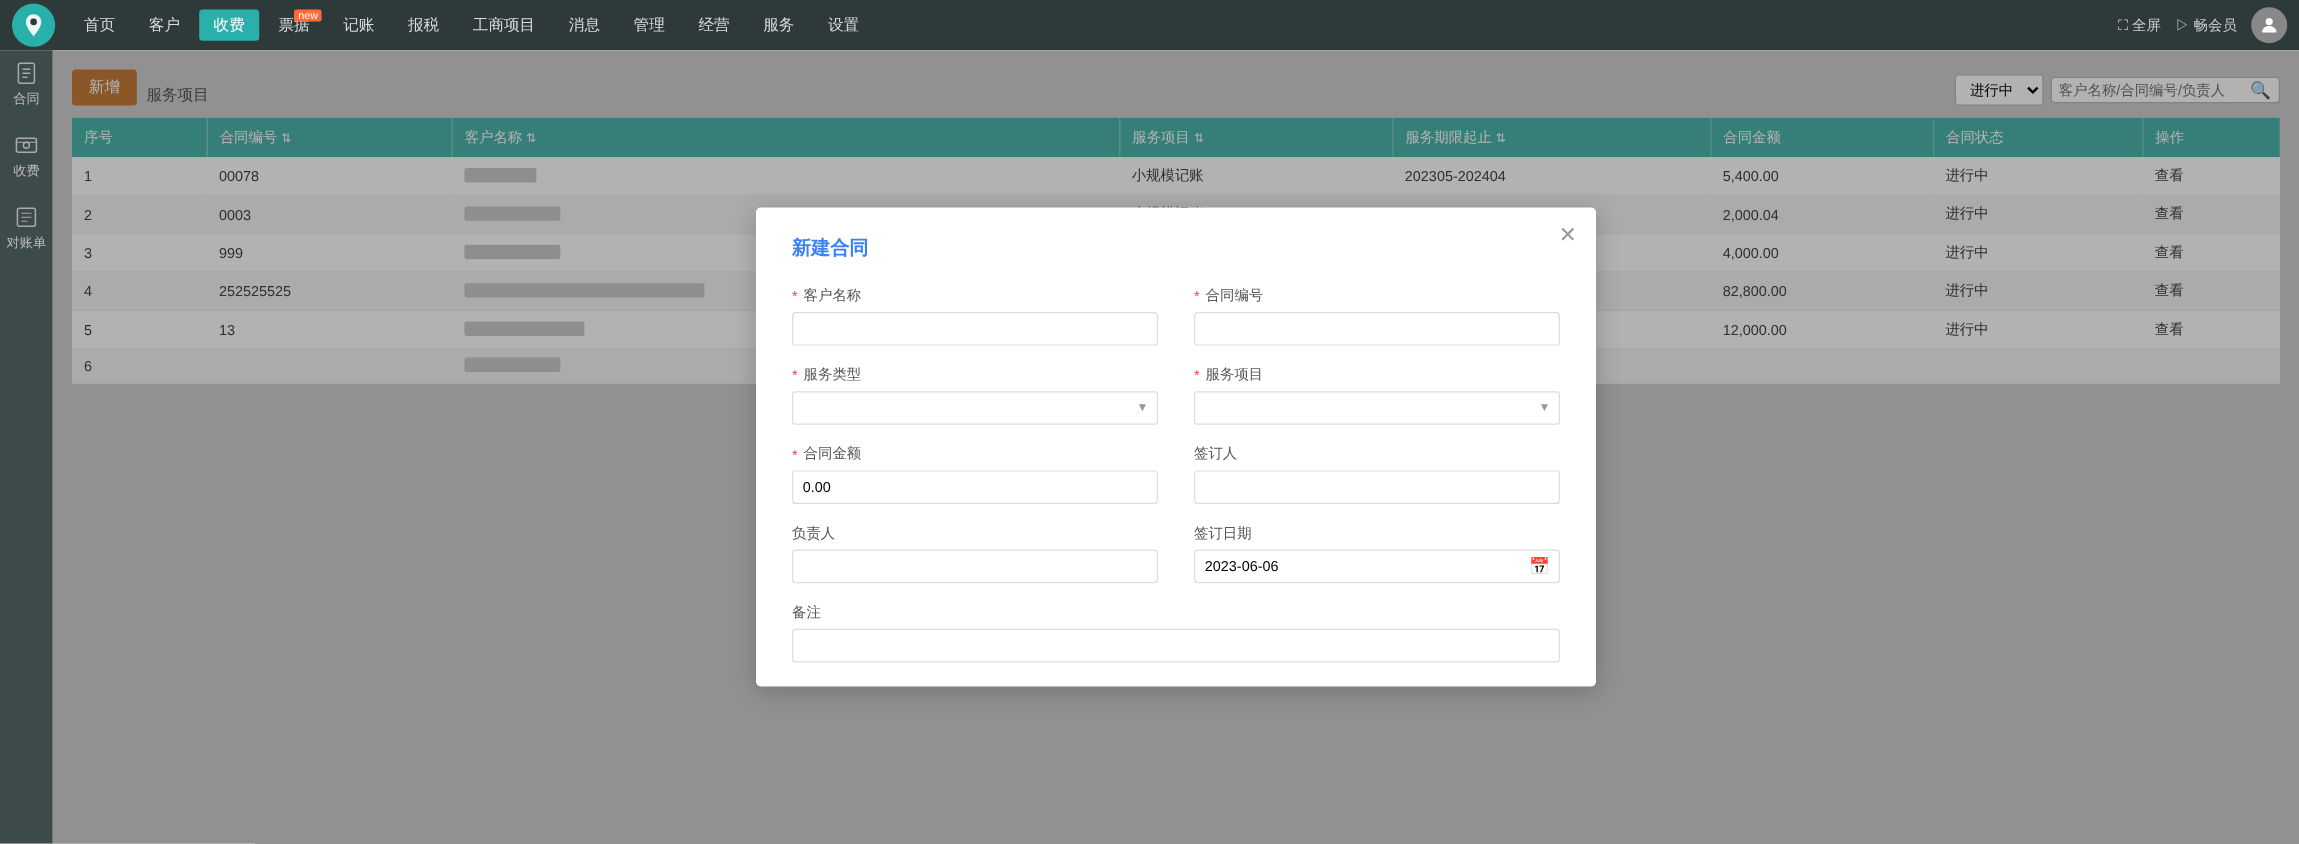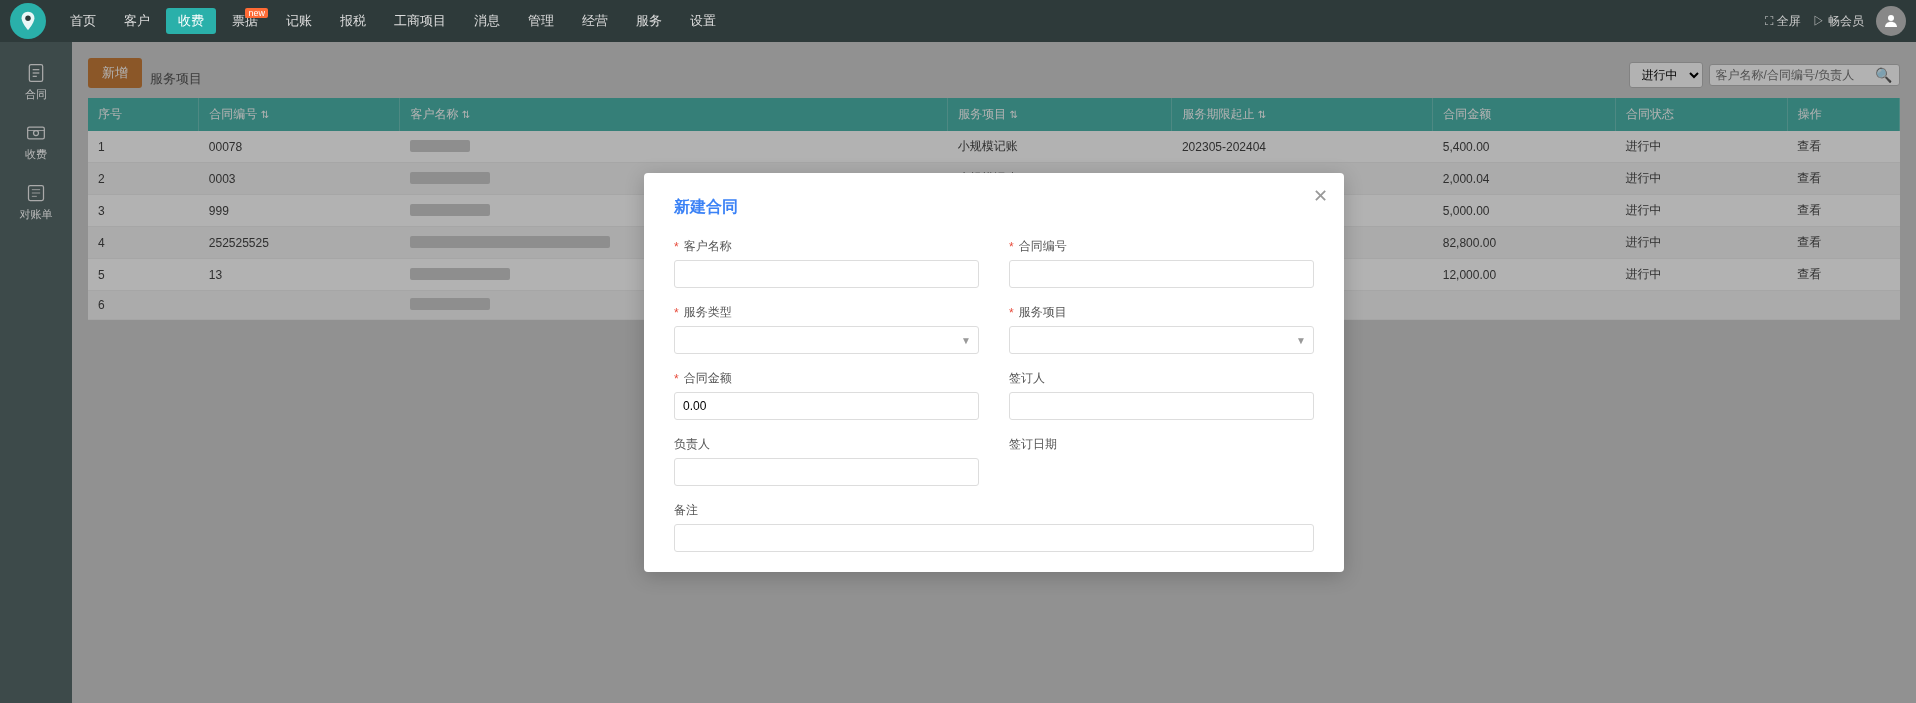--- a/index.html
+++ b/index.html
@@ -58,26 +58,26 @@
     }
 
     
     .main-layout {
       display: flex;
       height: calc(100vh - 42px);
     }
 
     
     .sidebar {
-      width: 72px;
+      width: 44px;
       background: #3d4a4a;
       display: flex;
       flex-direction: column;
       align-items: center;
-      padding-top: 12px;
+      padding-top: 0;
       gap: 4px;
     }
     .sidebar-item {
       width: 46px;
       padding: 8px 4px;
       display: flex; flex-direction: column; align-items: center;
       color: #bbb;
       cursor: pointer;
       border-radius: 4px;
       font-size: 11px;
@@ -431,21 +431,21 @@
             <td>2,000.04</td>
             <td class="td-status">进行中</td>
             <td class="td-action">查看</td>
           </tr>
           <tr>
             <td>3</td>
             <td>999</td>
             <td><span class="blur-text" style="width:80px; background: #ccc;">&nbsp;</span></td>
             <td>小规模记账</td>
             <td>202305-202404</td>
-            <td>5,000.00</td>
+            <td>4,000.00</td>
             <td class="td-status">进行中</td>
             <td class="td-action">查看</td>
           </tr>
           <tr>
             <td>4</td>
             <td>252525525</td>
             <td><span class="blur-text" style="width:200px; background: #ccc;">&nbsp;</span></td>
             <td>一般纳税人...</td>
             <td>201807-202403</td>
             <td>82,800.00</td>
@@ -537,20 +537,24 @@
           <div class="form-row">
             <div class="form-label">
               <span>负责人</span>
             </div>
             <input type="text" class="form-input" style="">
           </div>
           <div class="form-row">
             <div class="form-label">
               <span>签订日期</span>
             </div>
+            <div class="date-wrap">
+              <input type="text" class="form-input" value="2023-06-06" style="">
+              <span class="date-icon">📅</span>
+            </div>
           </div>
 
           <div class="form-row full">
             <div class="form-label">
               <span>备注</span>
             </div>
             <input type="text" class="form-input" style="">
           </div>
         </div>
 

